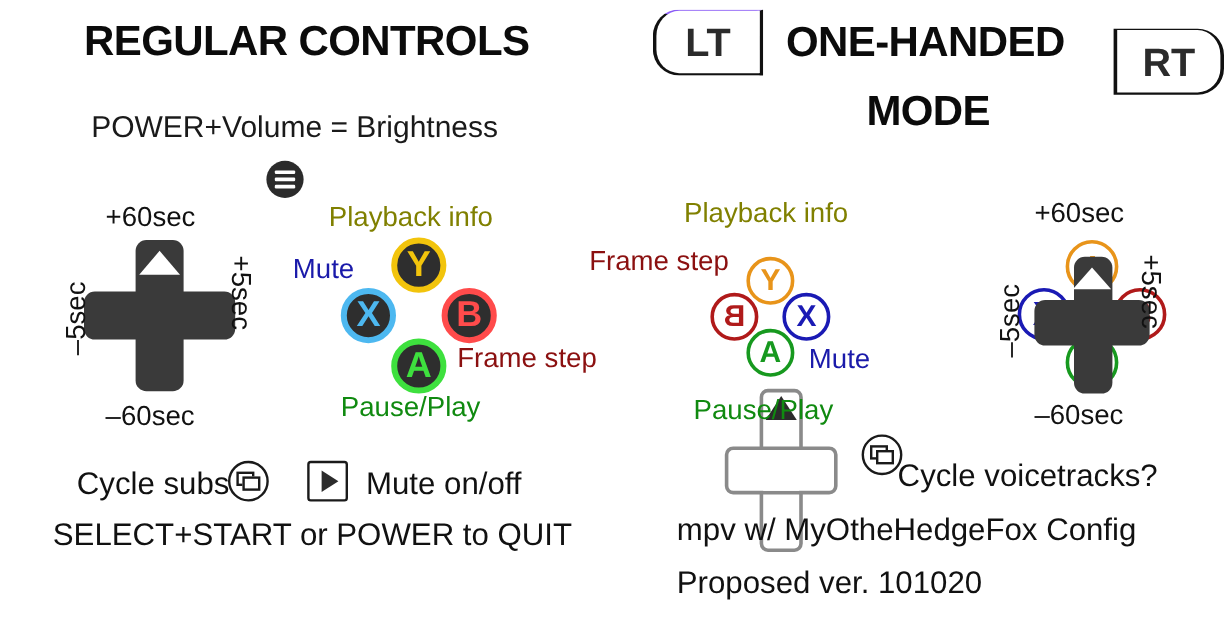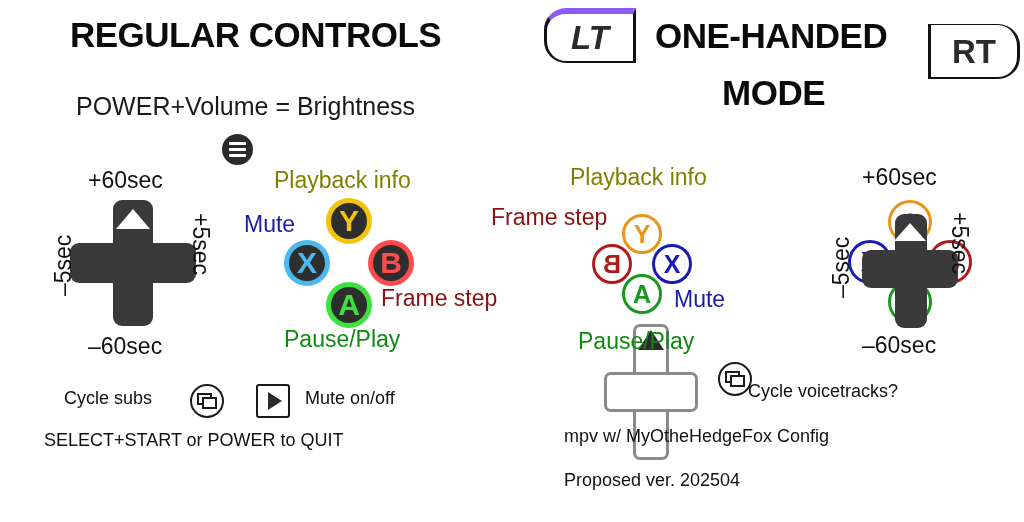--- a/index.html
+++ b/index.html
@@ -21,21 +21,21 @@
 
   
   .btbox{width:92px;height:110px;box-sizing:border-box;}
   .btcell{
     box-sizing:border-box;width:92px;height:55px;
     border:3px solid #111;background:#fff;
     display:flex;align-items:center;justify-content:center;
     font-weight:bold;font-size:33px;color:#2b2b2b;line-height:1;
   }
   .btbox.left .btcell:first-child{border-top-left-radius:22px;border-bottom:2px solid #111;}
-  .btbox.left .btcell:last-child{border-bottom-left-radius:22px;border-top:6px solid #8b5cf6;font-style:italic;}
+  .btbox.left .btcell:last-child{border-bottom-left-radius:22px;border-top:1px solid #8b5cf6;}
   .btbox.right .btcell:first-child{border-top-right-radius:22px;border-bottom:2px solid #111;}
   .btbox.right .btcell:last-child{border-bottom-right-radius:22px;border-top:1px solid #111;margin-top:16px;}
 
   
   .dpad-solid{position:relative;}
   .dpad-solid .arm{position:absolute;background:#3a3a3a;}
   .dpad-solid .v{border-radius:9px;}
   .dpad-solid .h{border-radius:9px;}
   .dpad-solid .uptri{
     position:absolute;width:0;height:0;
@@ -69,21 +69,21 @@
     font-weight:bold;line-height:1;box-sizing:border-box;
     background:#ffffff;border-width:3px;border-style:solid;
   }
   .rbtn.s40{width:40px;height:40px;font-size:25px;}
   .rbtn.s44{width:44px;height:44px;font-size:28px;}
   .mirrorx{transform:scaleX(-1);}
   .flip180{transform:rotate(180deg);}
 
   
   .lbl{font-size:23px;white-space:nowrap;}
-  .lbl.big{font-size:18px;}
+  .lbl.big{font-size:26px;}
   .rot-ccw{transform:rotate(-90deg);transform-origin:left top;}
   .rot-cw{transform:rotate(90deg);transform-origin:left top;}
 
   
   .menu-circle{
     position:absolute;width:31px;height:31px;border-radius:50%;
     background:#2b2b2b;display:flex;flex-direction:column;
     align-items:center;justify-content:center;gap:3px;
   }
   .menu-circle i{display:block;width:17px;height:3px;background:#fff;border-radius:1px;}
@@ -240,15 +240,15 @@
   <div class="abs lbl nowrap rot-ccw" style="left:828px;top:298px;">–5sec</div>
   <div class="abs lbl nowrap rot-cw" style="left:973px;top:212px;">+5sec</div>
 
   <div class="winicon" style="left:718px;top:362px;">
     <span class="ring"></span>
       <span class="sq-back"></span>
       <span class="sq-front"></span>
   </div>
   <div class="abs lbl big nowrap" style="left:748px;top:381px;">Cycle voicetracks?</div>
   <div class="abs lbl big nowrap" style="left:564px;top:426px;">mpv w/ MyOtheHedgeFox Config</div>
-  <div class="abs lbl big nowrap" style="left:564px;top:470px;">Proposed ver. 202504</div>
+  <div class="abs lbl big nowrap" style="left:564px;top:470px;">Proposed ver. 101020</div>
 
 </div>
 
 </body></html>

